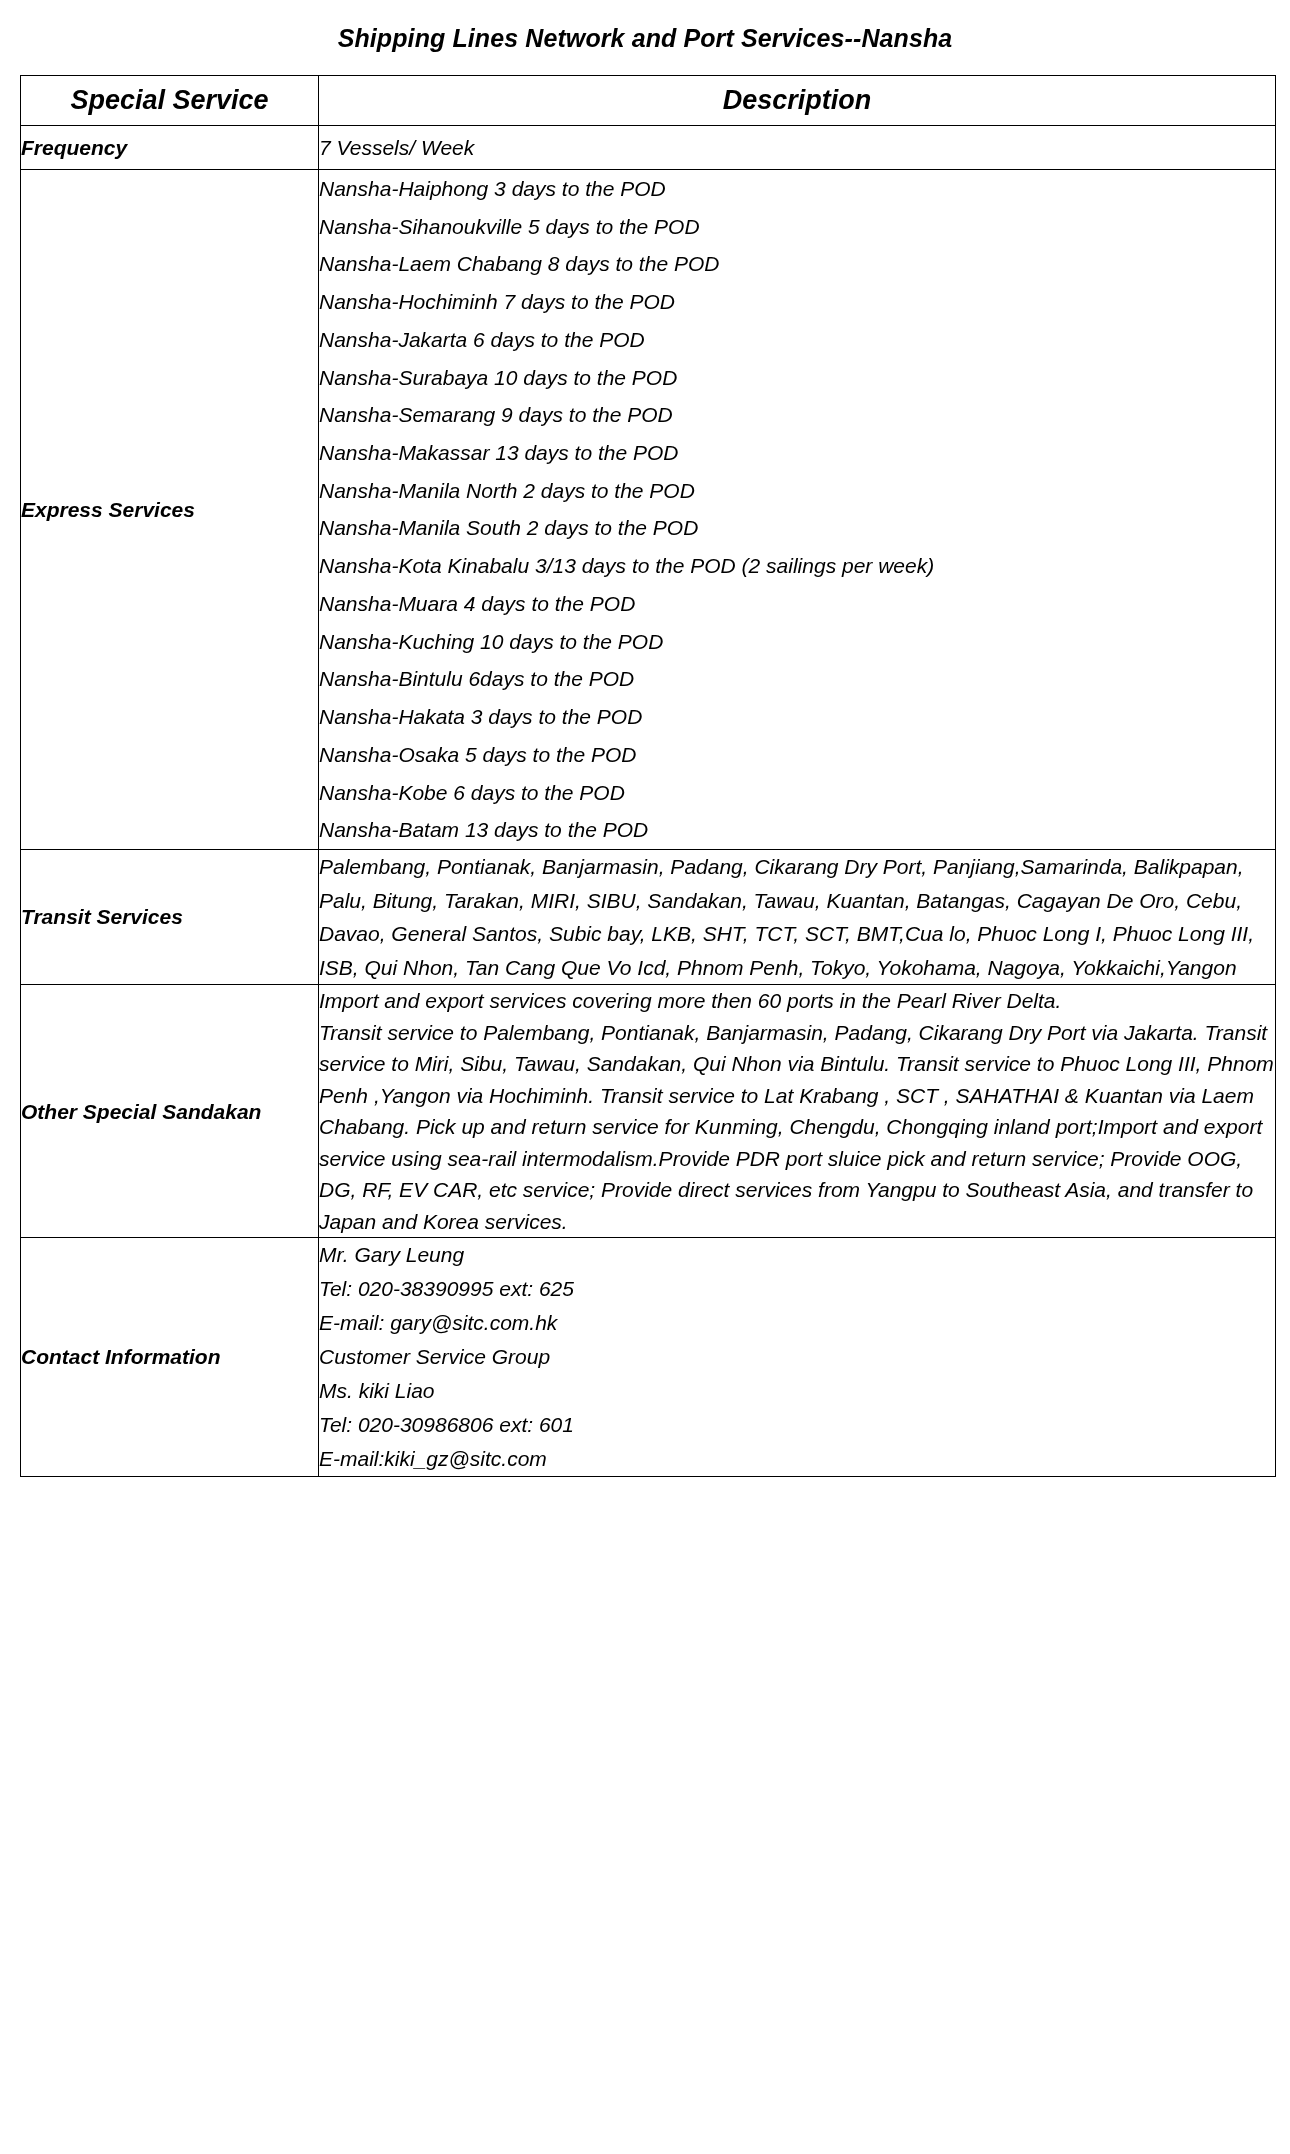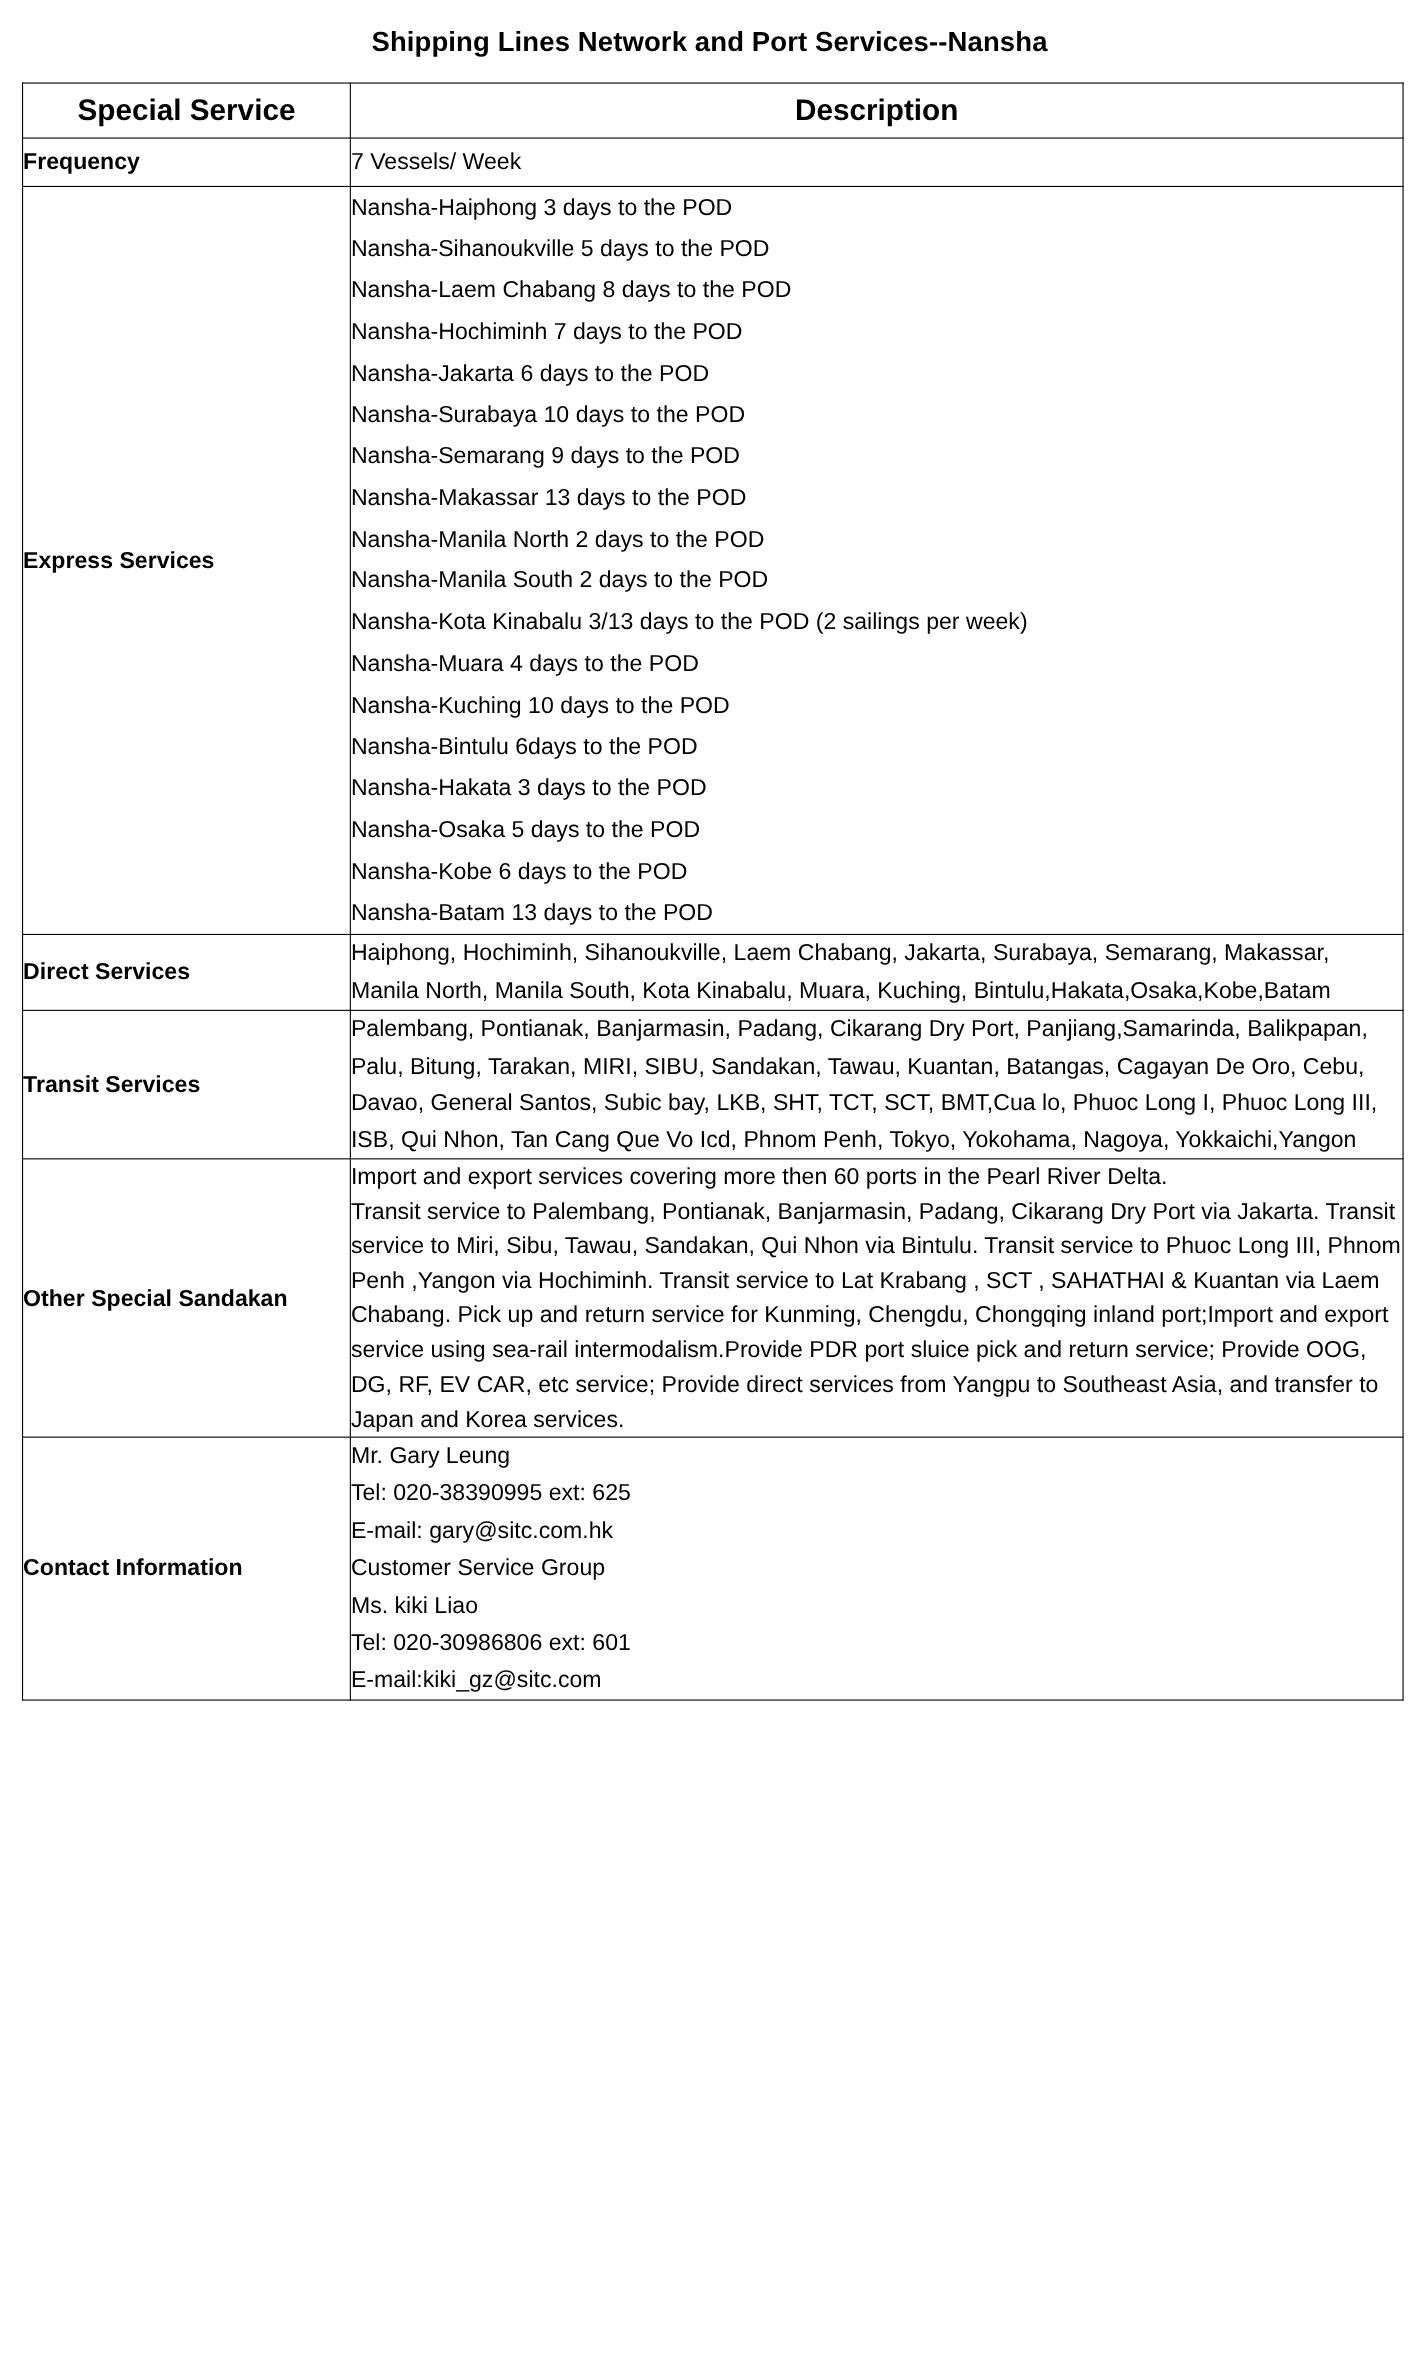--- a/index.html
+++ b/index.html
@@ -12,20 +12,21 @@
     height: 2154px;
     font-family: "Liberation Sans", sans-serif;
     color: #000000;
     overflow: hidden;
   }
   .page {
     position: relative;
     width: 1290px;
     height: 2154px;
     box-sizing: border-box;
+    font-style: italic;
   }
   .doc-title {
     text-align: center;
     font-size: 25px;
     font-weight: bold;
     letter-spacing: 0.1px;
     padding-top: 23px;
     padding-bottom: 0;
     line-height: 1.2;
   }
@@ -135,26 +136,20 @@
           <span class="line">Nansha-Muara 4 days to the POD</span>
           <span class="line">Nansha-Kuching 10 days to the POD</span>
           <span class="line">Nansha-Bintulu 6days to the POD</span>
           <span class="line">Nansha-Hakata 3 days to the POD</span>
           <span class="line">Nansha-Osaka 5 days to the POD</span>
           <span class="line">Nansha-Kobe 6 days to the POD</span>
           <span class="line">Nansha-Batam 13 days to the POD</span>
         </td>
       </tr>
 
-      <tr>
-        <td class="label-cell">Direct Services</td>
-        <td class="desc-cell direct-cell">
-          <span class="wrapblock">Haiphong, Hochiminh, Sihanoukville, Laem Chabang, Jakarta, Surabaya, Semarang, Makassar, Manila North, Manila South,  Kota Kinabalu, Muara, Kuching, Bintulu,Hakata,Osaka,Kobe,Batam</span>
-        </td>
-      </tr>
 
       <tr>
         <td class="label-cell">Transit Services</td>
         <td class="desc-cell transit-cell">
           <span class="wrapblock">Palembang, Pontianak, Banjarmasin, Padang, Cikarang Dry Port, Panjiang,Samarinda, Balikpapan, Palu, Bitung, Tarakan, MIRI, SIBU, Sandakan, Tawau, Kuantan, Batangas, Cagayan De Oro, Cebu, Davao, General Santos, Subic bay, LKB, SHT, TCT, SCT, BMT,Cua lo, Phuoc Long I, Phuoc Long III, ISB, Qui Nhon, Tan Cang Que Vo Icd, Phnom Penh, Tokyo, Yokohama, Nagoya, Yokkaichi,Yangon</span>
         </td>
       </tr>
 
       <tr>
         <td class="label-cell">Other Special Sandakan</td>

